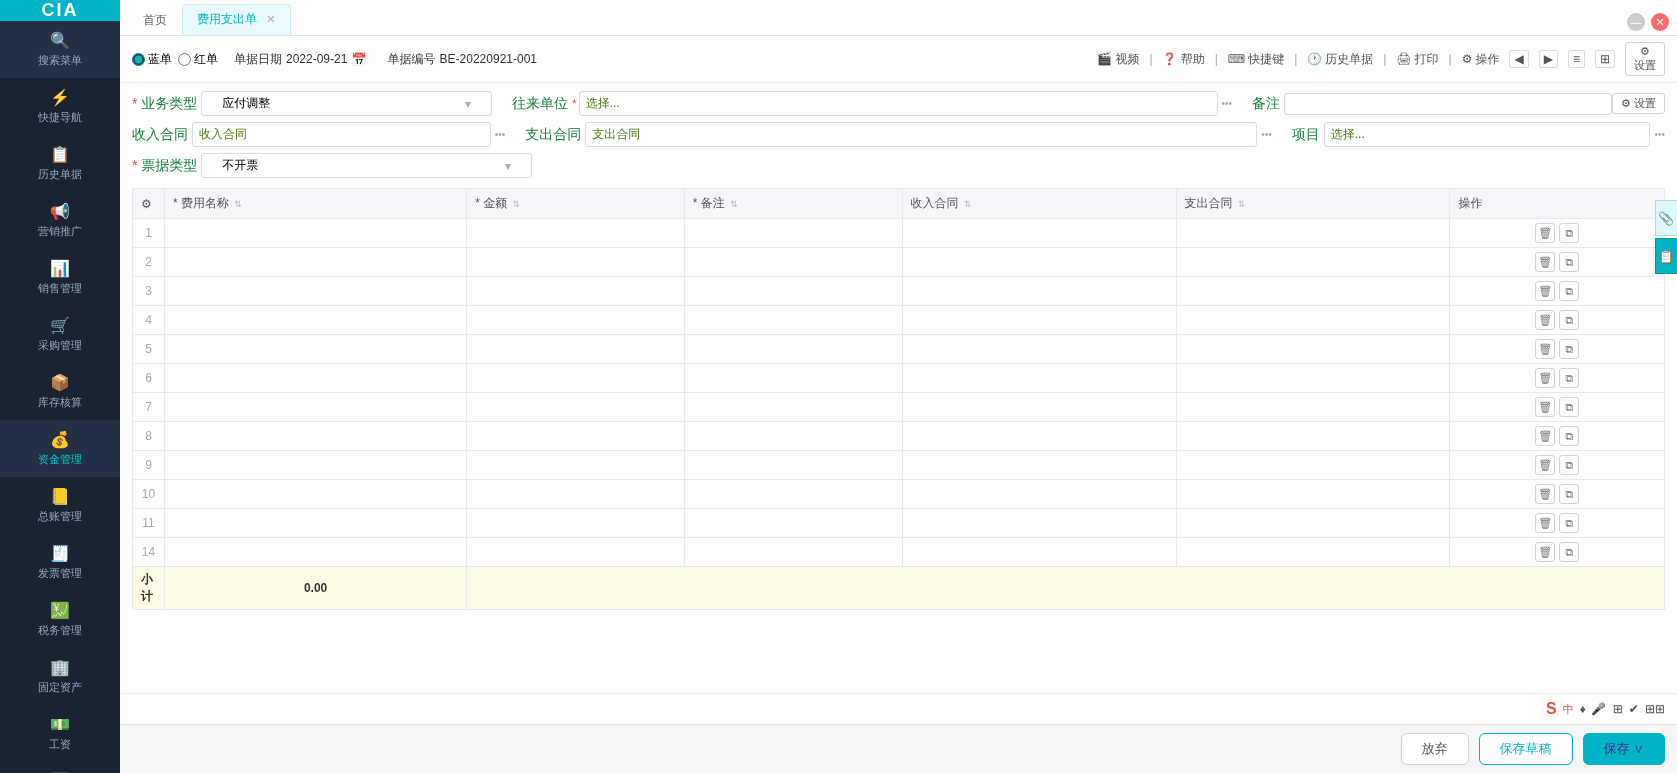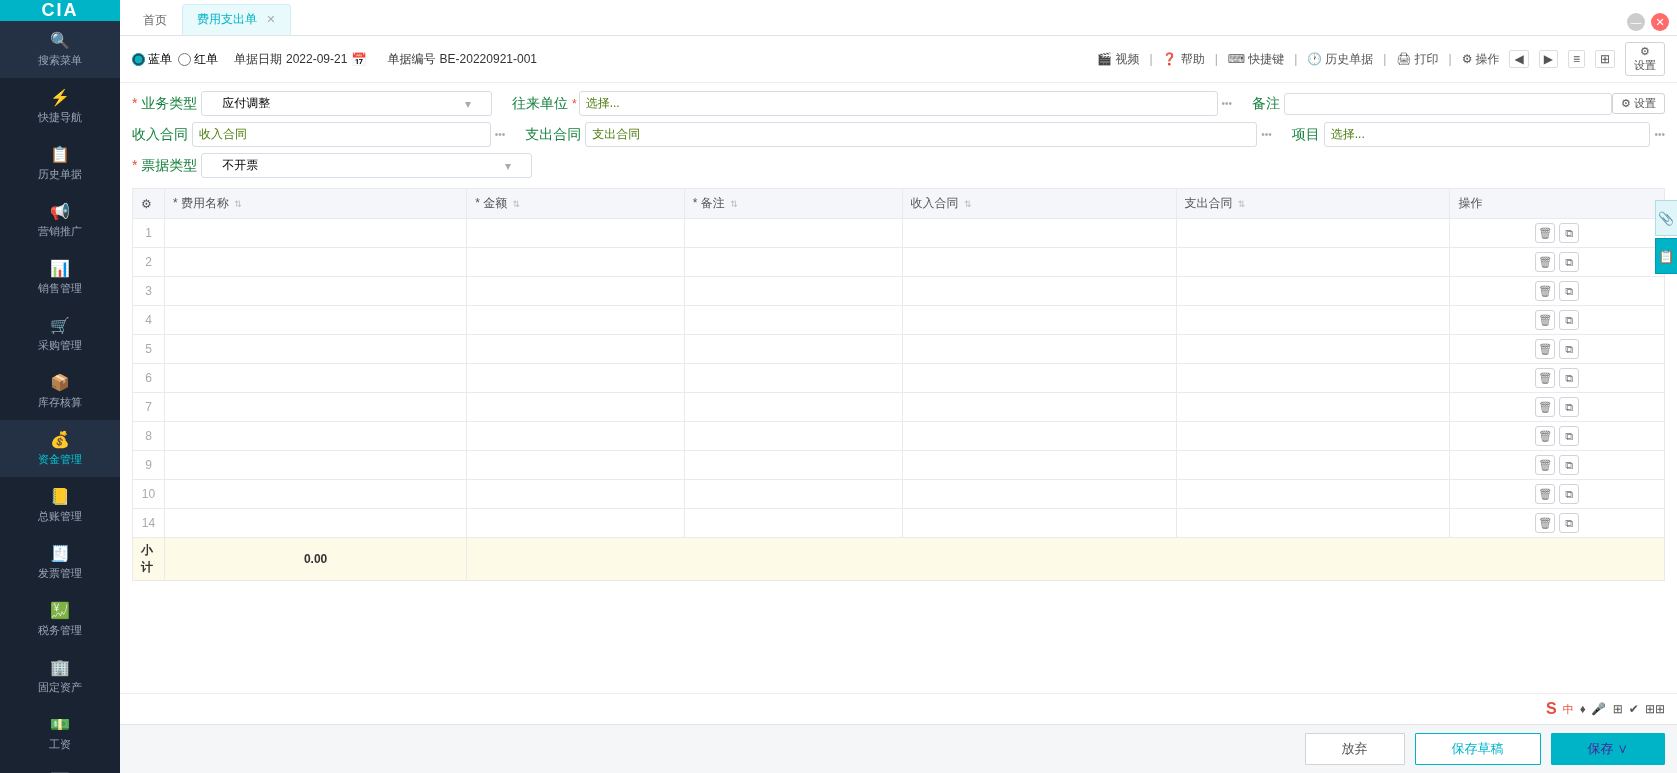--- a/index.html
+++ b/index.html
@@ -63,21 +63,21 @@
     .data-table .subtotal td { background: #fefae8; font-weight: bold; }
     .action-cell { display: flex; gap: 4px; align-items: center; justify-content: center; }
     .action-btn { width: 20px; height: 20px; border: 1px solid #d0d3d8; border-radius: 3px; background: #fff; cursor: pointer; display: flex; align-items: center; justify-content: center; font-size: 11px; color: #777; }
     .settings-icon-cell { width: 32px; text-align: center; }
     .col-actions-header { text-align: center; }
 
     
     .footer-area { display: flex; align-items: center; padding: 6px 12px; border-top: 1px solid #eee; flex-shrink: 0; background: #fff; }
     .footer-icons { margin-left: auto; display: flex; align-items: center; gap: 6px; }
     .btn-area { display: flex; align-items: center; justify-content: flex-end; padding: 8px 12px; gap: 10px; background: #f5f6f8; border-top: 1px solid #e0e3e8; flex-shrink: 0; }
-    .btn { padding: 6px 36px; border-radius: 1px; font-size: 13px; cursor: pointer; border: 1px solid; }
+    .btn { padding: 6px 20px; border-radius: 6px; font-size: 13px; cursor: pointer; border: 1px solid; }
     .btn-discard { background: #fff; border-color: #d0d3d8; color: #555; }
     .btn-draft { background: #fff; border-color: #00b4c8; color: #00b4c8; }
     .btn-save { background: #00b4c8; border-color: #00b4c8; color: #4c1d95; }
   </style>
 </head>
 <body>
 
 <div class="sidebar">
   <div class="sidebar-logo">CIA</div>
 
@@ -428,20 +428,34 @@
     <td></td>
     <td></td>
     <td>
       <div class="action-cell">
         <button class="action-btn">🗑</button>
         <button class="action-btn">⧉</button>
       </div>
     </td>
   </tr>
             <tr>
+    <td class="row-num">11</td>
+    <td></td>
+    <td></td>
+    <td></td>
+    <td></td>
+    <td></td>
+    <td>
+      <div class="action-cell">
+        <button class="action-btn">🗑</button>
+        <button class="action-btn">⧉</button>
+      </div>
+    </td>
+  </tr>
+            <tr>
     <td class="row-num">14</td>
     <td></td>
     <td></td>
     <td></td>
     <td></td>
     <td></td>
     <td>
       <div class="action-cell">
         <button class="action-btn">🗑</button>
         <button class="action-btn">⧉</button>

